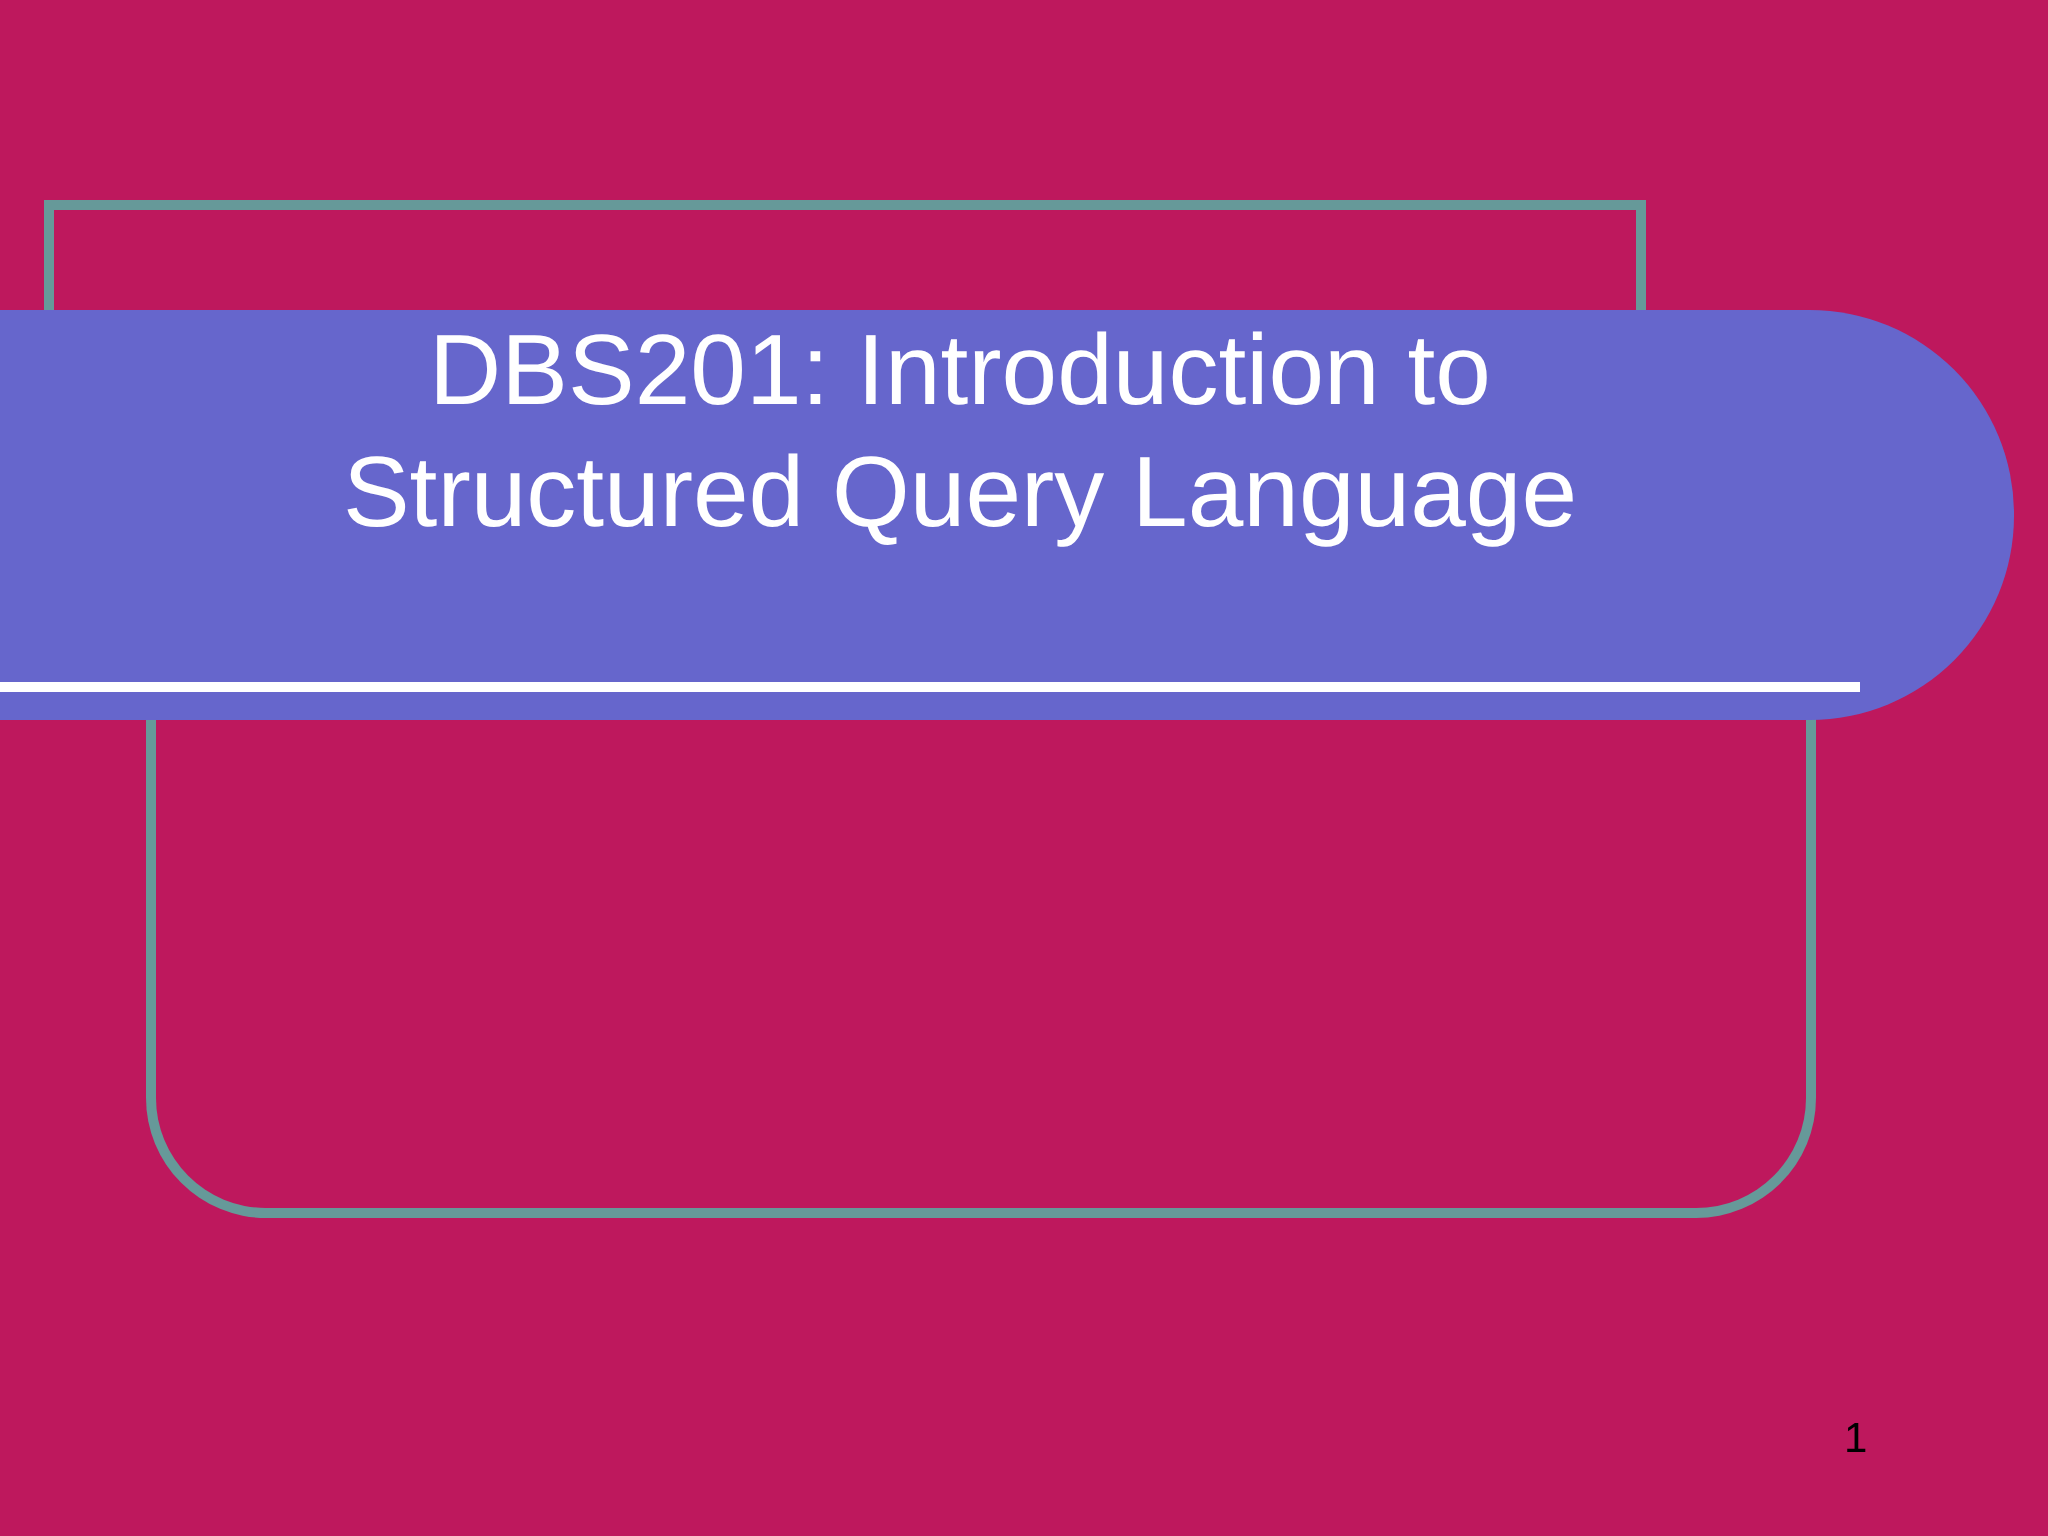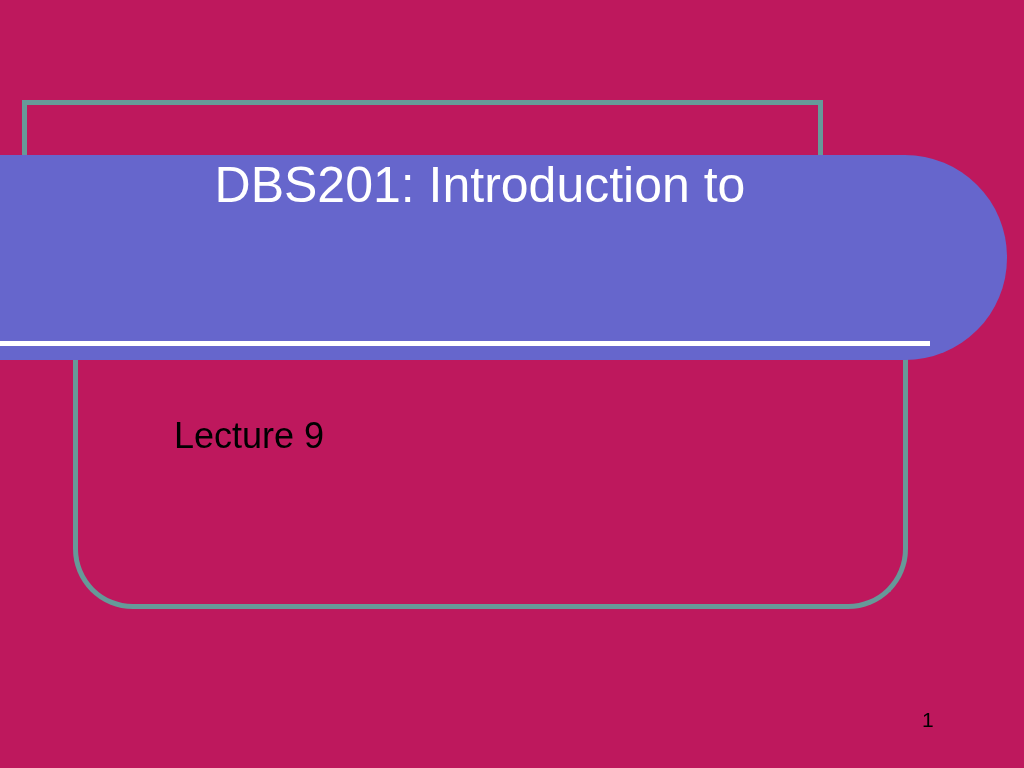--- a/index.html
+++ b/index.html
@@ -88,18 +88,18 @@
 <body>
 
 <div class="slide">
   <div class="top-box"></div>
   <div class="bottom-box"></div>
   <div class="banner"></div>
   <div class="banner-line"></div>
 
   <h1 class="title">
     <div>DBS201: Introduction to</div>
+    <div>Structured Query Language</div>
   </h1>
 
-  <div class="subtitle">Lecture 9</div>
 
   <div class="page-number">1</div>
 </div>
 
 </body></html>

